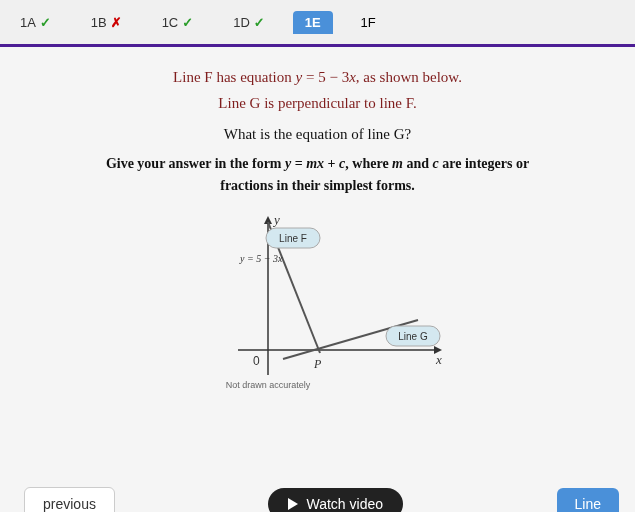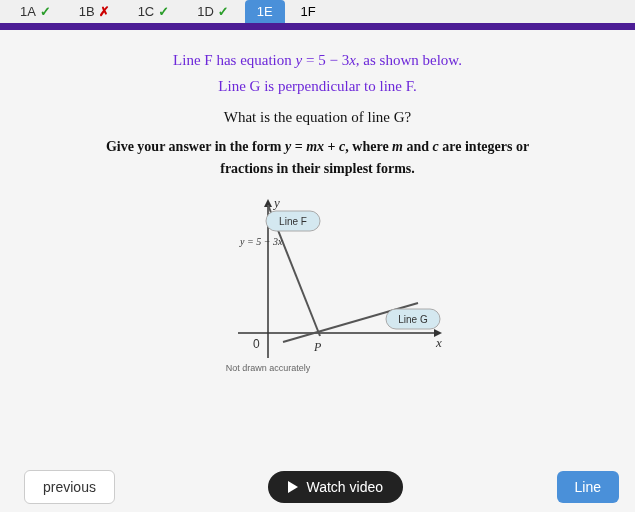--- a/index.html
+++ b/index.html
@@ -9,40 +9,40 @@
       width: 635px;
       height: 512px;
       overflow: hidden;
       position: relative;
     }
 
     
     .tab-bar {
       display: flex;
       background: #f0f0f0;
-      border-bottom: 7px solid #4c1d95;
-      height: 30px;
+      border-bottom: 3px solid #4c1d95;
+      height: 47px;
       align-items: center;
       padding: 0 8px;
-      gap: 4px;
+      gap: 16px;
     }
     .tab {
       padding: 4px 12px;
       font-size: 13px;
       border-radius: 4px 4px 0 0;
       cursor: pointer;
       display: flex;
       align-items: center;
       gap: 4px;
       font-family: Arial, sans-serif;
     }
     .tab.active {
       background: #4a90d9;
       color: white;
-      font-weight: normal;
+      font-weight: bold;
     }
     .tab.completed {
       color: #333;
     }
     .tab.error {
       color: #333;
     }
     .tab.summary {
       color: #333;
       margin-left: auto;
@@ -55,21 +55,21 @@
       background: #f5f5f5;
       padding: 18px 30px 10px 30px;
       height: calc(512px - 30px);
       position: relative;
     }
 
     .problem-text {
       text-align: center;
       font-size: 15px;
       line-height: 1.7;
-      color: #6d28d9;
+      color: #7f1d1d;
       margin-bottom: 10px;
     }
 
     .question-text {
       text-align: center;
       font-size: 15px;
       margin-bottom: 10px;
       color: #111;
     }
 

